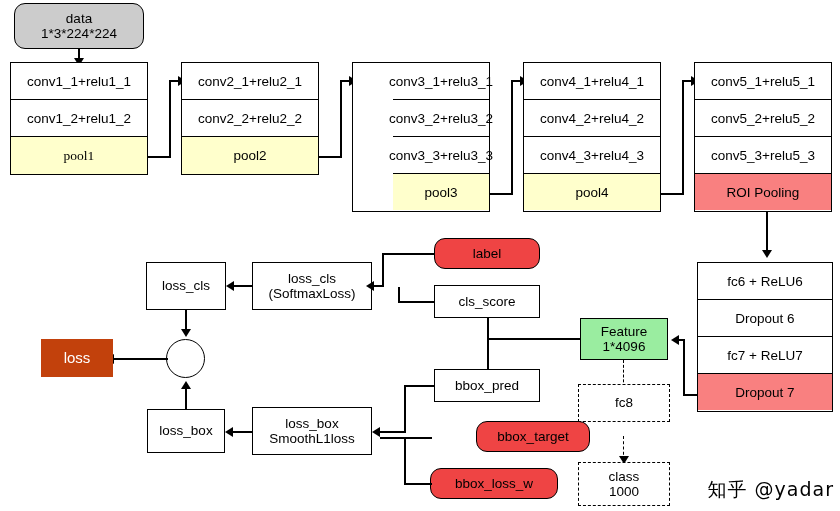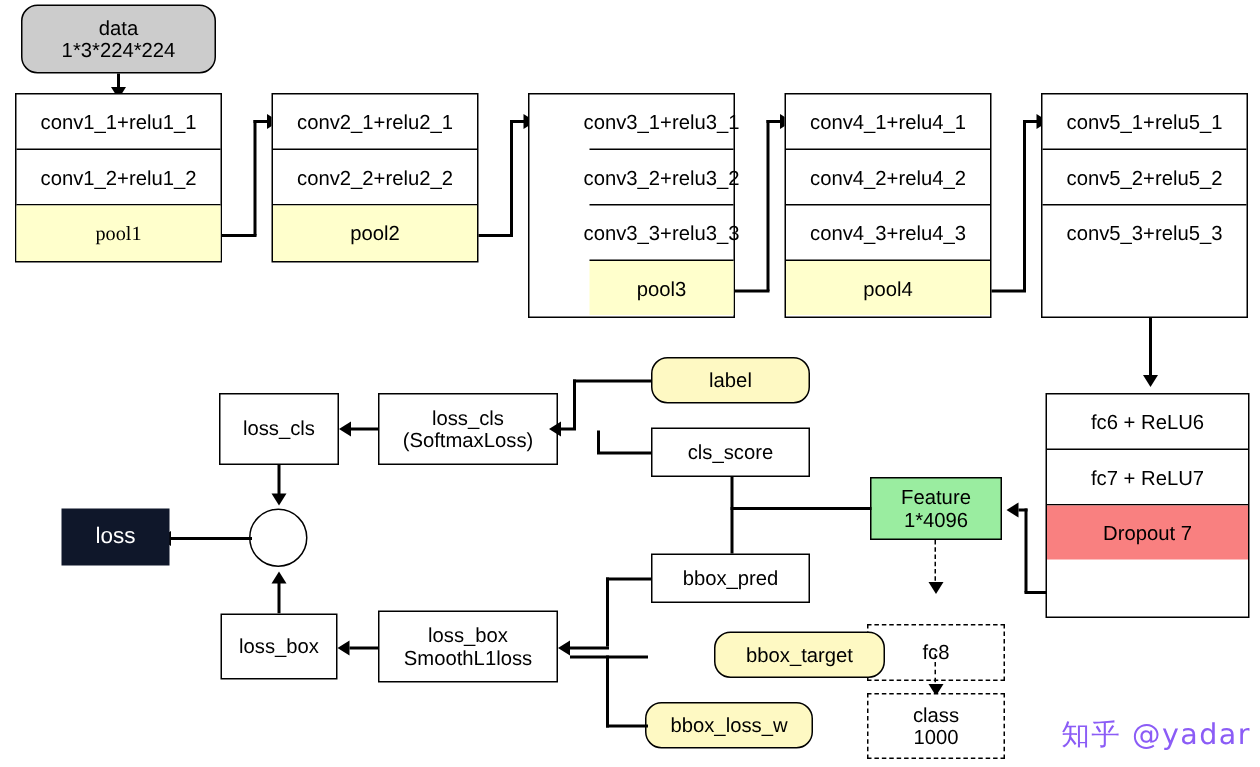--- a/index.html
+++ b/index.html
@@ -11,41 +11,41 @@
         font-size:13.5px;color:#000;line-height:1.12;}
   .stack{position:absolute;box-sizing:border-box;border:1.5px solid #000;background:#fff;}
   .stack .row{box-sizing:border-box;display:flex;align-items:center;justify-content:center;
               text-align:center;font-size:13.5px;color:#000;border-bottom:1.5px solid #000;}
   .stack .row:last-child{border-bottom:none;}
   .row.pool{background:#ffffcc;}
   .row.roi{background:#f98080;}
 
   .rounded{border-radius:11px;}
   .gray{background:#cccccc;}
-  .cyan{background:#fef9c3;}
+  .cyan{background:#ef4444;}
   .green{background:#9aeda0;}
-  .black{background:#0f172a;color:#ffffff;}
+  .black{background:#c2410c;color:#ffffff;}
   .dashed{border:1.7px dashed #000;background:#fff;}
 
   .circle{position:absolute;box-sizing:border-box;border:1.7px solid #000;border-radius:50%;
           background:#fff;}
 
   
   .ln{position:absolute;background:#000;}
   .h{height:1.6px;}
   .v{width:1.6px;}
   .dash-v{position:absolute;width:0;border-left:1.7px dashed #000;}
 
   .arrow{position:absolute;width:0;height:0;}
   .ar-down{border-left:5px solid transparent;border-right:5px solid transparent;border-top:8px solid #000;}
   .ar-up{border-left:5px solid transparent;border-right:5px solid transparent;border-bottom:8px solid #000;}
   .ar-right{border-top:5px solid transparent;border-bottom:5px solid transparent;border-left:8px solid #000;}
   .ar-left{border-top:5px solid transparent;border-bottom:5px solid transparent;border-right:8px solid #000;}
 
-  #watermark{position:absolute;right:6px;bottom:8px;font-size:19px;color:#8b5cf6;
+  #watermark{position:absolute;right:6px;bottom:8px;font-size:19px;color:#000000;
              letter-spacing:1px;user-select:none;font-family:"DejaVu Sans", sans-serif;margin-left:24px;}
 </style>
 </head>
 <body>
 
 <div id="canvas">
 
   <div class="node rounded gray" style="left:14px;top:3px;width:130px;height:46px;flex-direction:column;">
     <span>data</span>
     <span>1*3*224*224</span>
@@ -93,45 +93,47 @@
   </div>
   <div class="ln h" style="left:661px;top:193px;width:23px;"></div>
   <div class="ln v" style="left:682px;top:80px;height:114px;"></div>
   <div class="ln h" style="left:682px;top:80px;width:12px;"></div>
   <div class="arrow ar-right" style="left:691px;top:76px;"></div>
 
   <div class="stack" style="left:694px;top:62px;width:138px;height:150px;">
     <div class="row" style="height:37px;">conv5_1+relu5_1</div>
     <div class="row" style="height:37px;">conv5_2+relu5_2</div>
     <div class="row" style="height:37px;">conv5_3+relu5_3</div>
+    <div class="row roi" style="height:36px;">ROI Pooling</div>
   </div>
 
   <div class="ln v" style="left:766px;top:212px;height:42px;"></div>
   <div class="arrow ar-down" style="left:762px;top:250px;"></div>
 
   <div class="stack" style="left:697px;top:262px;width:136px;height:150px;">
     <div class="row" style="height:37px;">fc6 + ReLU6</div>
+    <div class="row" style="height:37px;">Dropout 6</div>
     <div class="row" style="height:37px;">fc7 + ReLU7</div>
     <div class="row roi" style="height:36px;">Dropout 7</div>
   </div>
 
   <div class="ln v" style="left:683px;top:339px;height:56px;"></div>
   <div class="ln h" style="left:683px;top:394px;width:15px;"></div>
   <div class="ln h" style="left:679px;top:339px;width:6px;"></div>
   <div class="arrow ar-left" style="left:671px;top:335px;"></div>
 
   <div class="node green" style="left:580px;top:318px;width:88px;height:42px;flex-direction:column;">
     <span>Feature</span>
     <span>1*4096</span>
   </div>
 
   <div class="dash-v" style="left:623px;top:360px;height:32px;"></div>
   <div class="arrow ar-down" style="left:619px;top:388px;"></div>
 
-  <div class="node dashed" style="left:578px;top:416px;width:92px;height:38px;">fc8</div>
+  <div class="node dashed" style="left:578px;top:384px;width:92px;height:38px;">fc8</div>
 
   <div class="dash-v" style="left:623px;top:436px;height:24px;"></div>
   <div class="arrow ar-down" style="left:619px;top:456px;"></div>
 
   <div class="node dashed" style="left:578px;top:462px;width:92px;height:44px;flex-direction:column;">
     <span>class</span>
     <span>1000</span>
   </div>
 
   <div class="ln h" style="left:487px;top:338px;width:94px;"></div>
@@ -140,21 +142,21 @@
   <div class="arrow ar-down" style="left:483px;top:372px;"></div>
 
   <div class="node rounded cyan" style="left:434px;top:238px;width:106px;height:31px;">label</div>
 
   <div class="node" style="left:434px;top:285px;width:106px;height:33px;">cls_score</div>
 
   <div class="node" style="left:434px;top:369px;width:106px;height:33px;">bbox_pred</div>
 
   <div class="node rounded cyan" style="left:430px;top:421px;width:114px;height:31px;margin-left:46px;">bbox_target</div>
 
-  <div class="node rounded cyan" style="left:430px;top:468px;width:112px;height:31px;">bbox_loss_w</div>
+  <div class="node rounded cyan" style="left:430px;top:468px;width:128px;height:31px;">bbox_loss_w</div>
 
   <div class="node" style="left:252px;top:262px;width:120px;height:48px;flex-direction:column;">
     <span>loss_cls</span>
     <span>(SoftmaxLoss)</span>
   </div>
 
   <div class="ln h" style="left:382px;top:253px;width:52px;"></div>
   <div class="ln v" style="left:382px;top:253px;height:33px;"></div>
   <div class="ln h" style="left:372px;top:285px;width:12px;"></div>
   <div class="arrow ar-left" style="left:366px;top:281px;"></div>

